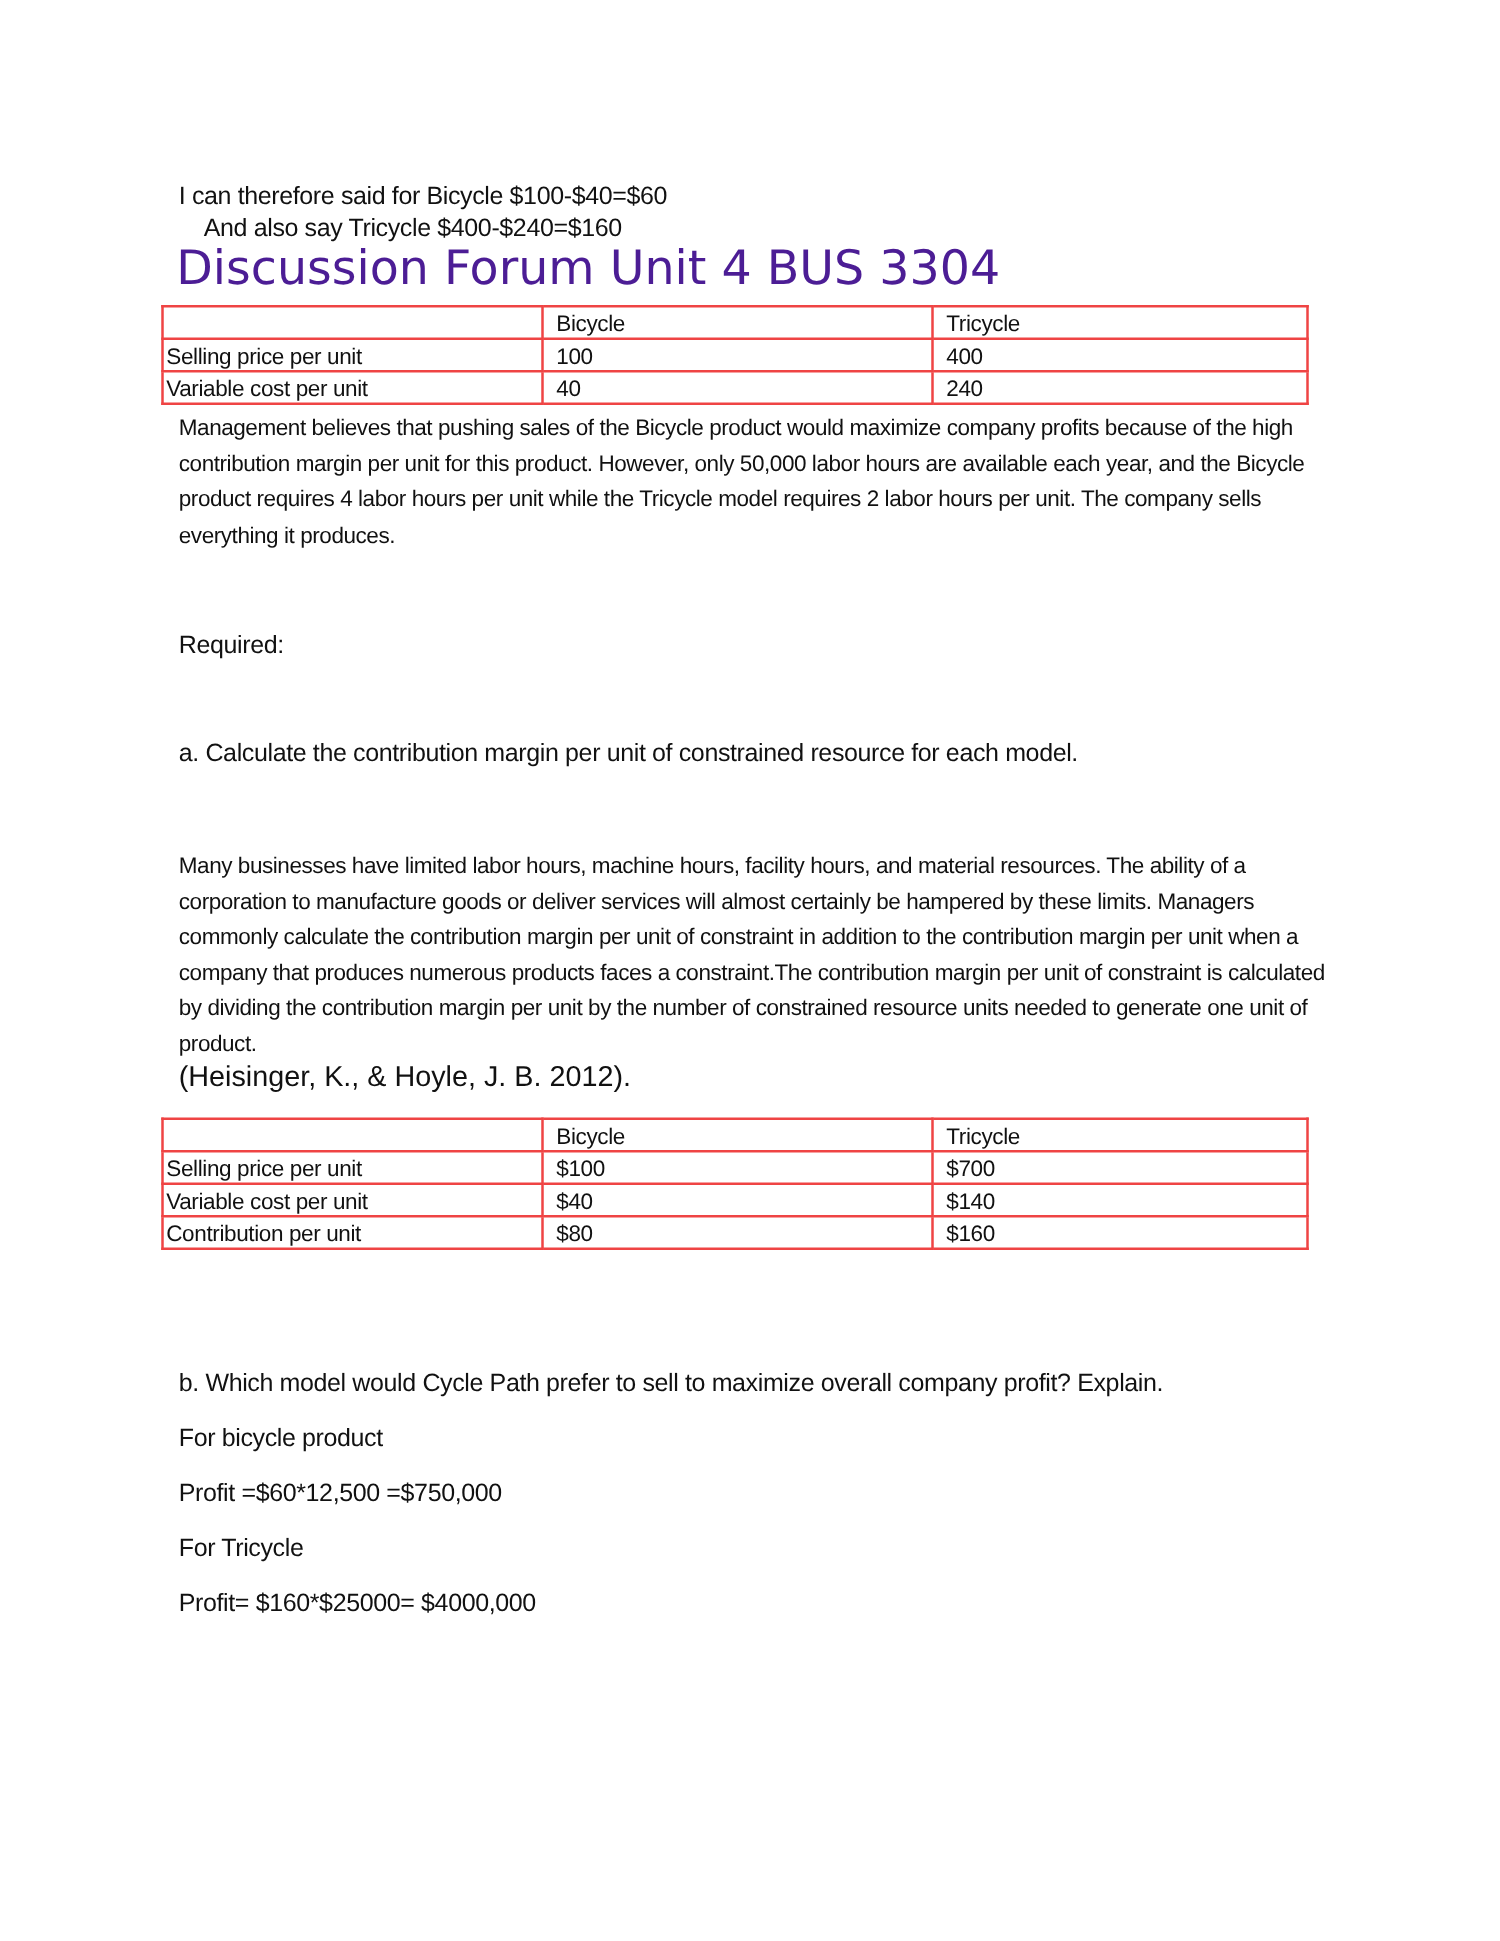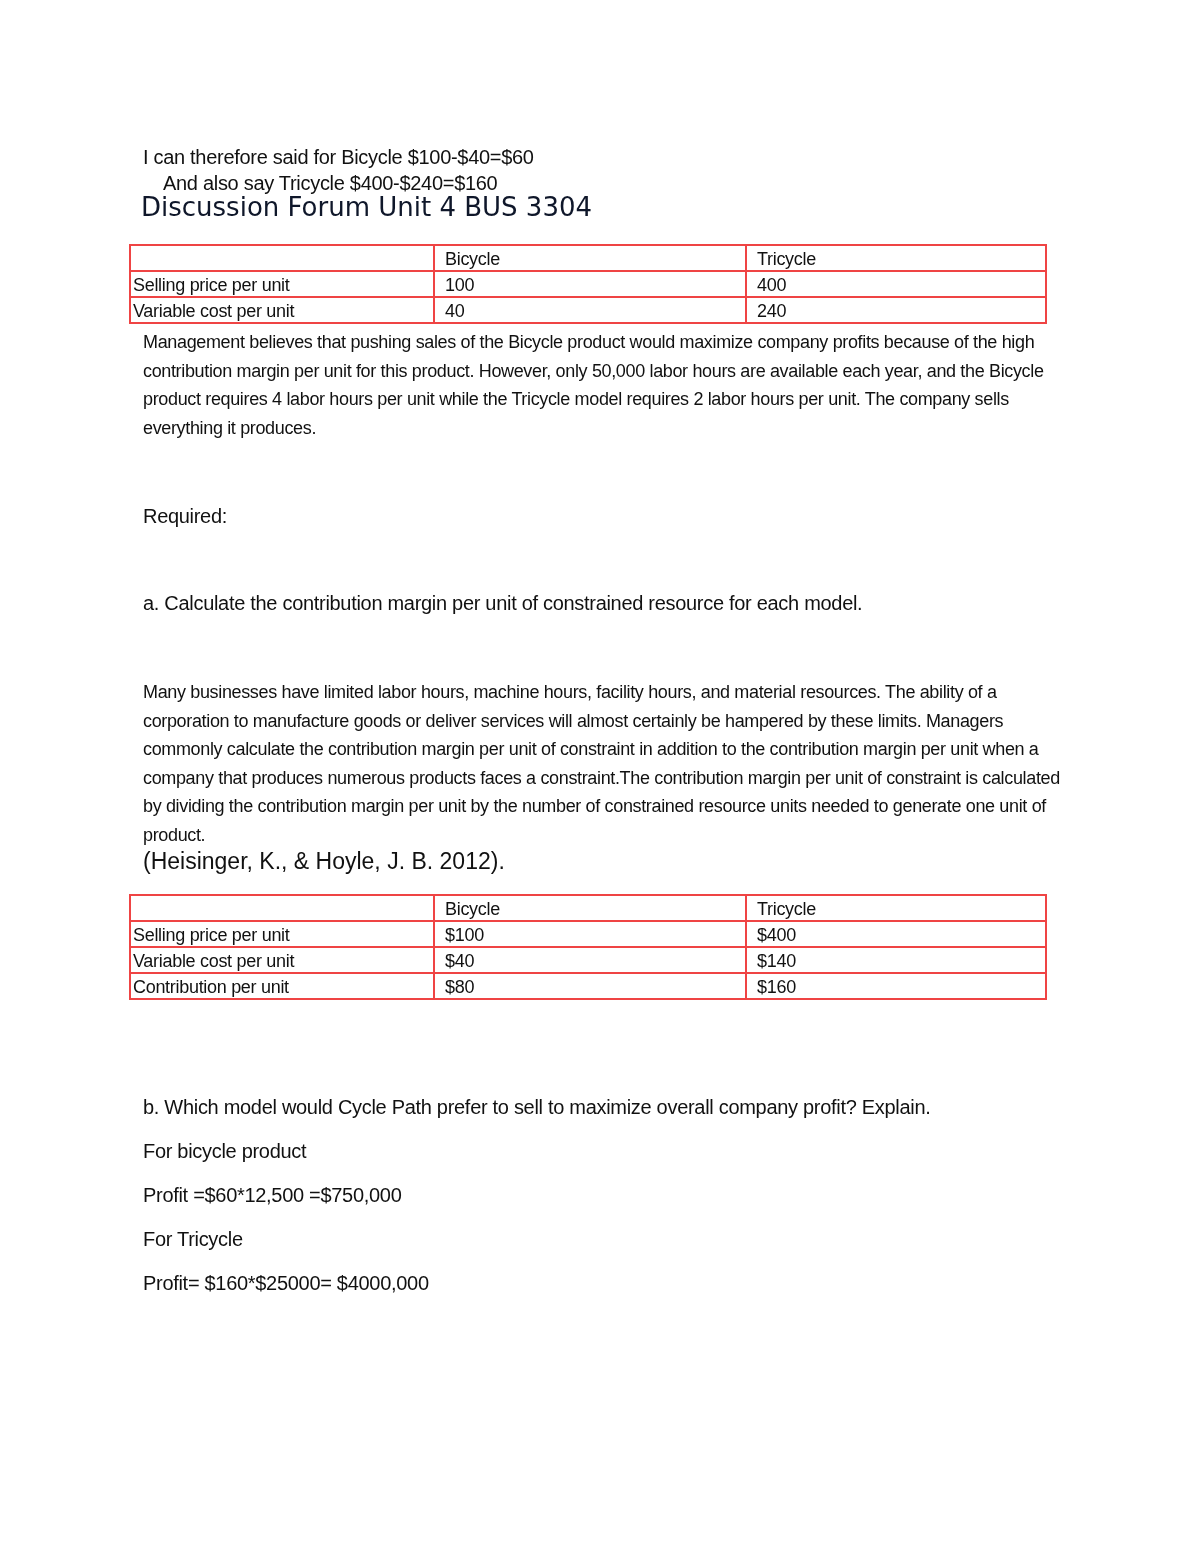--- a/index.html
+++ b/index.html
@@ -1,20 +1,20 @@
 <!DOCTYPE html>
 <html><head>
 <meta charset="utf-8">
 <style>
   html, body { margin: 0; padding: 0; background: #ffffff; }
   body { width: 1200px; height: 1553px; position: relative; overflow: hidden;
          font-family: "Liberation Sans", sans-serif; color: #111; }
   .page { position: absolute; left: 0; top: 0; width: 1200px; height: 1553px; background: #fff; }
   .txt { position: absolute; left: 143px; font-size: 20px; letter-spacing: -0.3px; white-space: nowrap; font-family: "Liberation Sans", "DejaVu Sans", sans-serif; }
-  .title { position: absolute; left: 141px; top: 192px; font-size: 26px; font-family: "DejaVu Sans", sans-serif; color: #0f172a; letter-spacing: 0px; }
+  .title { position: absolute; left: 141px; top: 192px; font-size: 38px; font-family: "DejaVu Sans", sans-serif; color: #4c1d95; letter-spacing: 0px; }
   .para { position: absolute; left: 143px; width: 920px; font-size: 18px; line-height: 28.5px; letter-spacing: -0.35px; }
   .para.wide { width: 930px; }
   .cite { position: absolute; left: 143px; font-size: 23px; font-family: "Liberation Sans", sans-serif; letter-spacing: 0px; }
   table.grid { position: absolute; left: 129px; width: 918px; border-collapse: collapse; font-size: 18px; letter-spacing: -0.3px; }
   table.grid td { border: 2px solid #ef4444; padding: 2px 0 0 2px; height: 22px; vertical-align: bottom; }
   table.grid td.c0 { width: 300px; }
   table.grid td.c1 { width: 300px; padding-left: 10px; }
   table.grid td.c2 { padding-left: 10px; }
 </style>
 </head>
@@ -60,21 +60,21 @@
   <table class="grid" style="top:894px;">
     <tbody>
         <tr>
       <td class="c0"></td>
       <td class="c1">Bicycle</td>
       <td class="c2">Tricycle</td>
     </tr>
     <tr>
       <td class="c0">Selling price per unit</td>
       <td class="c1">$100</td>
-      <td class="c2">$400</td>
+      <td class="c2">$700</td>
     </tr>
     <tr>
       <td class="c0">Variable cost per unit</td>
       <td class="c1">$40</td>
       <td class="c2">$140</td>
     </tr>
     <tr>
       <td class="c0">Contribution per unit</td>
       <td class="c1">$80</td>
       <td class="c2">$160</td>

